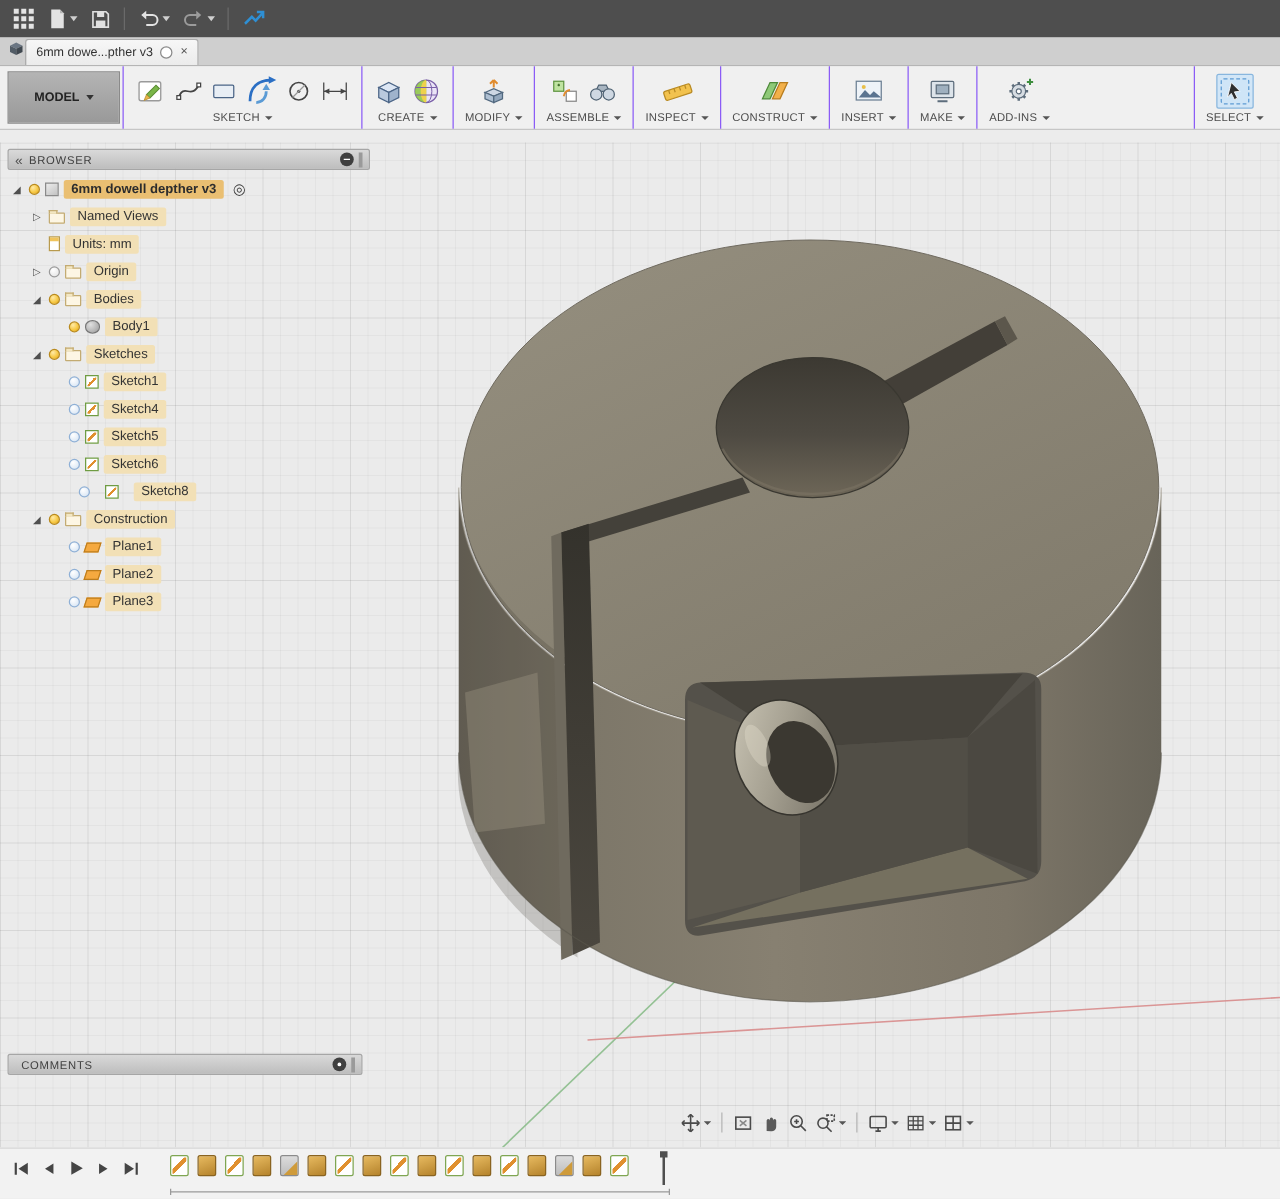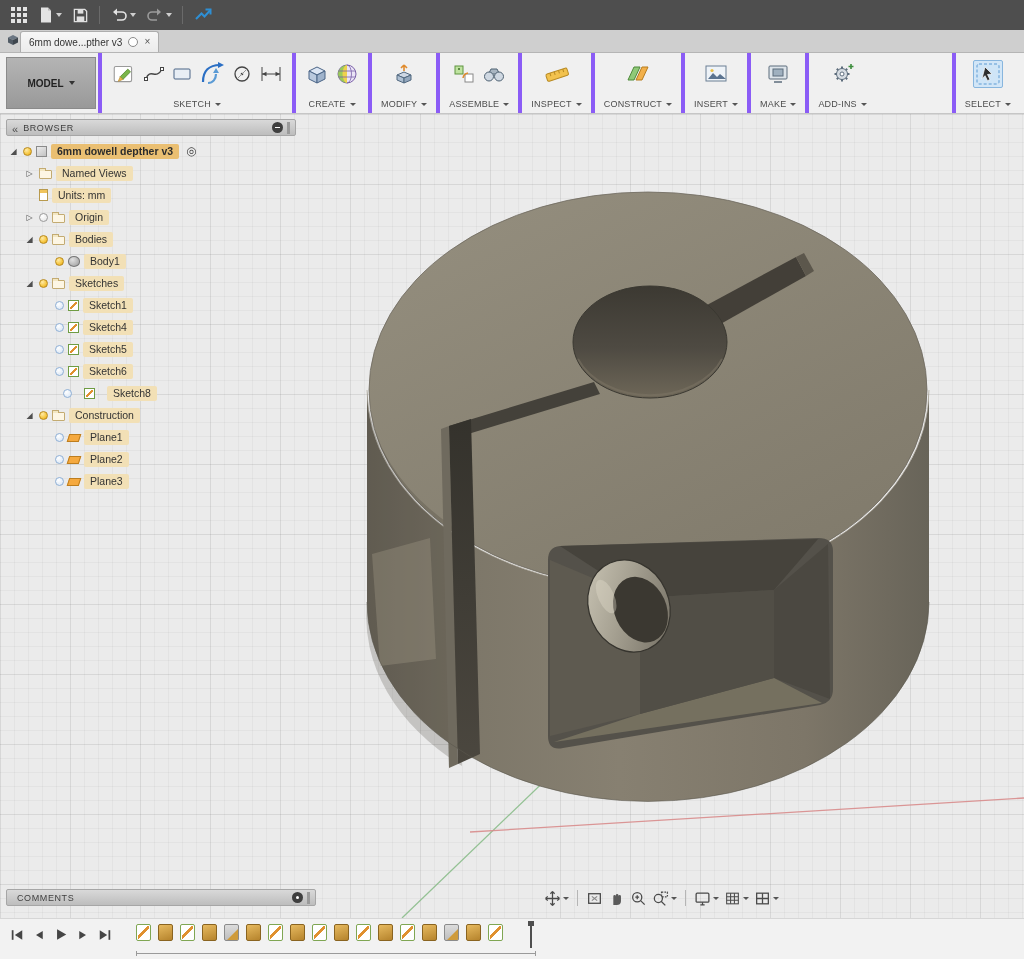--- a/index.html
+++ b/index.html
@@ -12,24 +12,24 @@
   .tb-sep{width:1px;height:18px;background:#6a6a6a}
 
   
   .tabbar{position:absolute;top:30px;left:0;right:0;height:23px;background:#cfcfcf;border-bottom:1px solid #b5b5b5;display:flex;align-items:flex-end;padding-left:6px;box-sizing:border-box}
   .doc-tab{height:20px;background:linear-gradient(#f7f7f7,#ebebeb);border:1px solid #adadad;border-bottom:none;border-radius:3px 3px 0 0;display:flex;align-items:center;gap:6px;padding:0 8px;font-size:10px;color:#333}
   .tab-cube{margin-bottom:1px}
   .tab-radio{width:8px;height:8px;border:1px solid #8a8a8a;border-radius:50%;background:#fff}
   .tab-close{font-size:10px;color:#555;line-height:10px}
 
   
-  .toolbar{position:absolute;top:53px;left:0;right:0;height:61px;background:#f0f0f0;border-bottom:1px solid #c6c6c6;display:flex;align-items:stretch;box-sizing:border-box}
+  .toolbar{position:absolute;top:53px;left:0;right:0;height:51px;background:#f0f0f0;border-bottom:1px solid #c6c6c6;display:flex;align-items:stretch;box-sizing:border-box}
   .model-btn{width:88px;margin:4px 2px 4px 6px;background:linear-gradient(#b4b4b4,#999);border:1px solid #8a8a8a;color:#222;font-size:10px;font-weight:bold;display:flex;align-items:center;justify-content:center;gap:5px}
   .model-btn .caret{width:0;height:0;border-left:3.5px solid transparent;border-right:3.5px solid transparent;border-top:4px solid #333}
-  .tb-group{display:flex;flex-direction:column;align-items:center;justify-content:space-between;padding:4px 9px 4px;border-left:4px solid #8b5cf6;box-sizing:border-box}
+  .tb-group{display:flex;flex-direction:column;align-items:center;justify-content:space-between;padding:4px 9px 4px;border-left:1px solid #8b5cf6;box-sizing:border-box}
   .tb-icons{display:flex;align-items:center;gap:6px;height:34px}
   .tbtn{display:flex;align-items:center;justify-content:center}
   .tbtn svg{display:block}
   .tb-label{font-size:9px;color:#4c4c4c;display:flex;align-items:center;gap:4px;letter-spacing:.2px}
   .tb-label .caret{width:0;height:0;border-left:3px solid transparent;border-right:3px solid transparent;border-top:3.5px solid #555}
   .grp-select{margin-left:auto;margin-right:4px}
   .sel-hl{background:#d2e6f7;border:1px solid #88b6de;border-radius:2px;padding:1px}
 
   
   .viewport{position:absolute;top:114px;left:0;width:1024px;height:804px;
@@ -66,21 +66,21 @@
   .tico.units::before{content:"";position:absolute;top:0;left:0;right:0;height:3px;background:#f0c45c}
   .tico.body{width:12px;height:11px;border-radius:50%/45%;background:radial-gradient(circle at 35% 30%,#e0e0e0,#9a9a9a);border:1px solid #777}
   .tico.sketch{width:11px;height:11px;background:#fff;border:1px solid #6f9c43}
   .tico.sketch::after{content:"";position:absolute;inset:1px;background:linear-gradient(135deg,transparent 40%,#e0902f 40%,#e0902f 60%,transparent 60%)}
   .tico.plane{width:12px;height:8px;background:#f5a93f;border:1px solid #bd7d1d;transform:skewX(-18deg);margin-top:2px}
   .tlabel{background:var(--pill);padding:1px 6px;border-radius:2px;white-space:nowrap;line-height:13px}
   .tlabel.sel{background:var(--pill-root);font-weight:bold;color:#2d2d2d}
   .trail{font-size:12px;color:#3f3f3f;margin-left:3px}
 
   
-  .comments{position:absolute;left:6px;top:775px;width:310px}
+  .comments{position:absolute;left:6px;top:729px;width:284px}
   .navbar{position:absolute;left:544px;top:772px;display:flex;align-items:center;gap:5px;height:24px}
   .nav-btn{display:flex;align-items:center;gap:2px}
   .nav-btn svg{display:block}
   .nav-sep{width:1px;height:16px;background:#b5b5b5;margin:0 3px}
   .nav-caret{width:0;height:0;border-left:3px solid transparent;border-right:3px solid transparent;border-top:3.5px solid #555}
 
   
   .timelinebar{position:absolute;top:918px;left:0;right:0;height:41px;background:#f2f2f2;border-top:1px solid #d6d6d6;box-sizing:border-box}
   .playback{position:absolute;left:10px;top:8px;display:flex;align-items:center;gap:9px}
   .playback svg{display:block}

